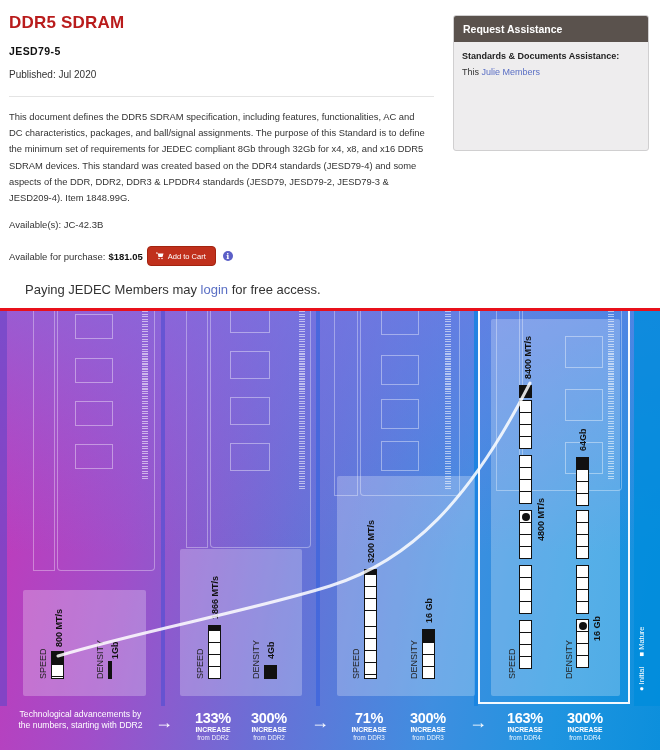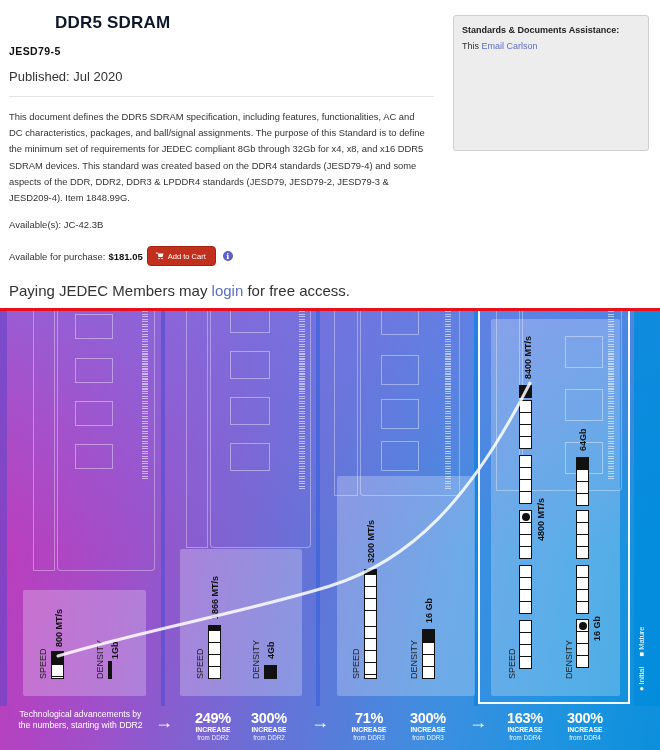--- a/index.html
+++ b/index.html
@@ -1,32 +1,32 @@
 <!DOCTYPE html>
 <html><head>
 <meta charset="utf-8">
 <style>
   * { box-sizing: border-box; margin: 0; padding: 0; }
   html, body { width: 660px; height: 750px; overflow: hidden; background: #fff; }
   body { font-family: "Liberation Sans", "DejaVu Sans", sans-serif; color: #333; position: relative; }
 
   
   .doc { position: absolute; left: 9px; top: 0; width: 425px; }
-  .doc-title { position: absolute; top: 13px; left: 0; font-size: 17px; font-weight: bold; color: #0f172a; letter-spacing: 0.2px; white-space: nowrap; margin-left: 46px; }
+  .doc-title { position: absolute; top: 13px; left: 0; font-size: 17px; font-weight: bold; color: #b91c1c; letter-spacing: 0.2px; white-space: nowrap; }
   .doc-code { position: absolute; top: 45px; left: 0; font-size: 10.5px; font-weight: bold; color: #111; letter-spacing: 0.4px; white-space: nowrap; }
-  .doc-pub { position: absolute; top: 69px; left: 0; font-size: 13px; color: #333; white-space: nowrap; }
+  .doc-pub { position: absolute; top: 69px; left: 0; font-size: 10px; color: #333; white-space: nowrap; }
   .doc-divider { position: absolute; top: 96px; left: 0; width: 425px; height: 1px; background: #e4e4e4; }
   .doc-desc { position: absolute; top: 109px; left: 0; width: 420px; font-size: 9.4px; line-height: 16.2px; color: #333; }
   .doc-committee { position: absolute; top: 219px; left: 0; font-size: 9.5px; color: #333; white-space: nowrap; }
   .doc-purchase { position: absolute; top: 246px; left: 0; height: 20px; display: flex; align-items: center; font-size: 9.5px; color: #333; white-space: nowrap; }
   .doc-purchase .price { font-weight: bold; color: #111; margin-left: 3px; }
   .cart-btn { margin-left: 4px; height: 20px; padding: 0 9px 0 8px; background: #c0301c; border: 1px solid #a3230f; border-radius: 4px; color: #fff; font-size: 7.5px; display: flex; align-items: center; gap: 4px; cursor: pointer; font-family: "Liberation Sans", sans-serif; }
   .cart-btn svg { width: 8px; height: 8px; }
   .info-icon { margin-left: 7px; width: 10px; height: 10px; border-radius: 50%; background: #5b5fc7; color: #fff; font-size: 8px; font-weight: bold; display: flex; align-items: center; justify-content: center; font-family: "DejaVu Serif", serif; }
-  .doc-member { position: absolute; top: 282px; left: 0; font-size: 15px; color: #333; white-space: nowrap; }
+  .doc-member { position: absolute; top: 282px; left: 16px; font-size: 13px; color: #333; white-space: nowrap; }
   .link { color: #5a6fc4; text-decoration: none; cursor: pointer; }
 
   
   .assist { position: absolute; left: 453px; top: 15px; width: 196px; height: 136px; background: #eeedee; border: 1px solid #d0cfd0; border-radius: 3px; overflow: hidden; }
   .assist-head { height: 26px; background: #5a524d; color: #fff; font-size: 10.5px; font-weight: bold; padding: 0 0 0 9px; display: flex; align-items: center; }
   .assist-body { padding: 7px 8px 0 8px; font-size: 9px; line-height: 15.5px; color: #333; }
   .assist-body .sub { font-weight: bold; color: #222; }
   .assist-body p + p { margin-top: 8px; }
 
   
@@ -92,25 +92,26 @@
     <span class="info-icon">i</span>
   </div>
   <div class="doc-member">
     <span>Paying JEDEC Members may</span>
     <a class="link">login</a>
     <span>for free access.</span>
   </div>
 </div>
 
 <div class="assist">
+  <div class="assist-head">Request Assistance</div>
   <div class="assist-body">
     <p>
       <span class="sub">Standards &amp; Documents Assistance:</span><br>
       <span>This</span>
-      <a class="link">Email Carlson</a>
+      <a class="link">Julie Members</a>
     </p>
   </div>
 </div>
 
 <div class="red-line"></div>
 
 <div class="info">
 
   <div class="col-sep" style="left:0;background:rgba(110,70,200,0.7);width:7px"></div>
   <div class="col-sep" style="left:161px;background:rgba(90,80,210,0.75)"></div>
@@ -262,21 +263,21 @@
     <span>Initial</span>
     &nbsp;&nbsp;&nbsp;
     <span>■</span>
     <span>Mature</span>
   </div>
 
   <div class="bottom">
     <div class="bt-intro">Technological advancements by the numbers, starting with DDR2</div>
     <div class="arrow" style="left:155px">→</div>
     <div class="stat" style="left:185px">
-      <div class="pct">249%</div>
+      <div class="pct">133%</div>
       <div class="inc">INCREASE</div>
       <div class="from">from DDR2</div>
     </div>
     <div class="stat" style="left:241px">
       <div class="pct">300%</div>
       <div class="inc">INCREASE</div>
       <div class="from">from DDR2</div>
     </div>
     <div class="arrow" style="left:311px">→</div>
     <div class="stat" style="left:341px">

